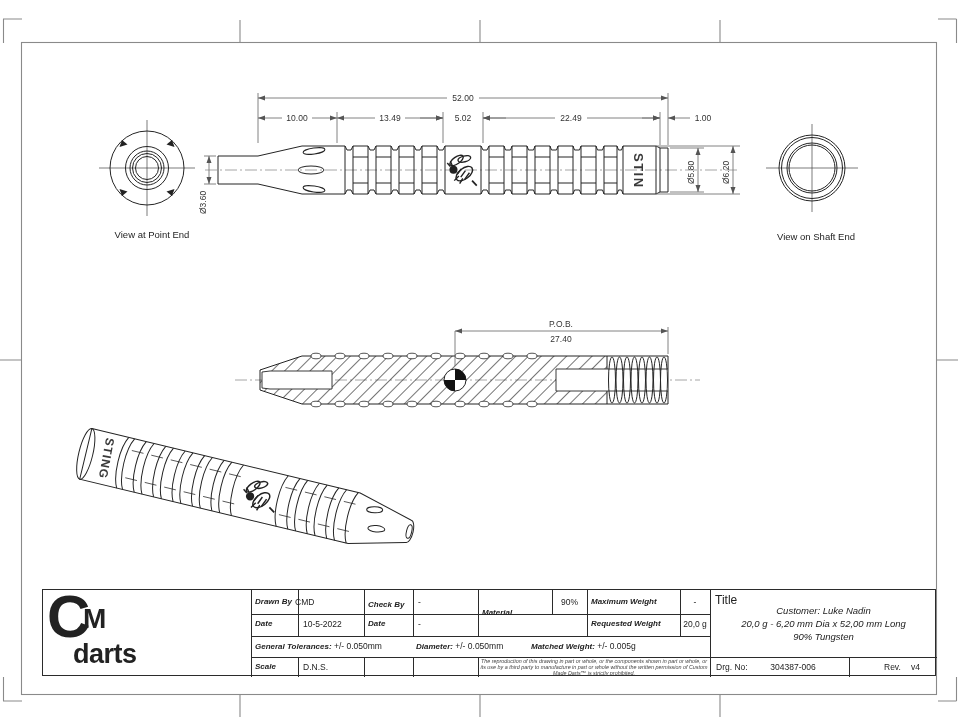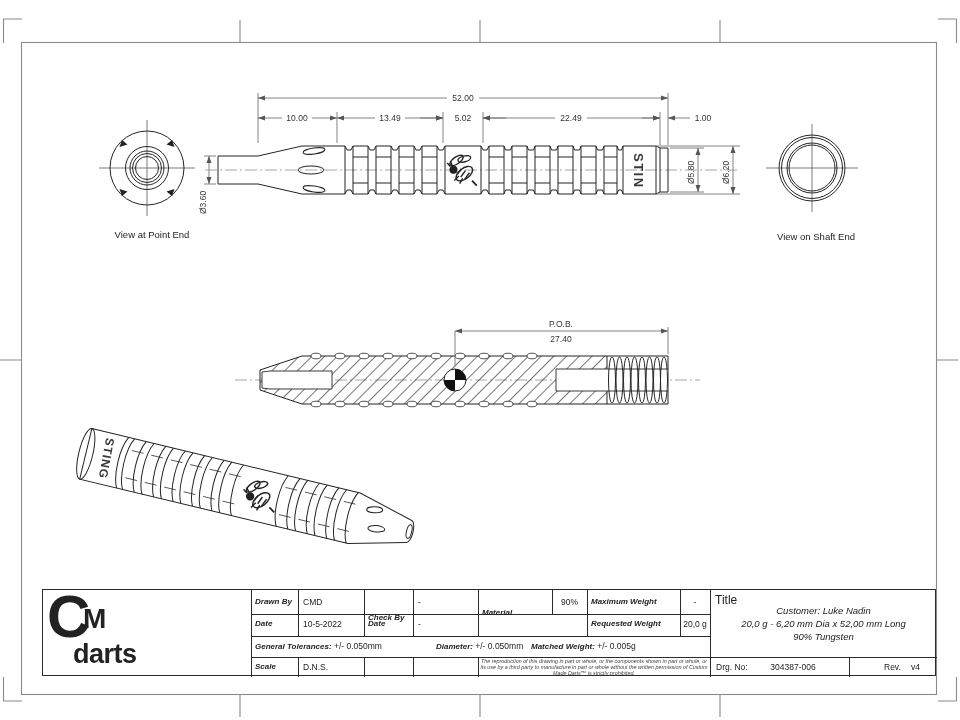--- a/index.html
+++ b/index.html
@@ -252,37 +252,37 @@
   <div class="hl" style="top:67px;left:208px;width:686px"></div>
 
   <div>
     <div class="logoC">C</div>
     <div class="logoM">M</div>
     <div class="logoD">darts</div>
   </div>
 
 
   <div class="lbl" style="left:212px;top:7px">Drawn By</div>
-  <div class="val" style="left:260px;top:6.5px">CMD</div>
-  <div class="lbl" style="left:325px;top:23px">Check By</div>
+  <div class="val" style="left:252px;top:6.5px">CMD</div>
+  <div class="lbl" style="left:325px;top:10px">Check By</div>
   <div class="val" style="left:375px;top:6.5px">-</div>
   <div class="lbl" style="left:439px;top:18px">Material</div>
   <div class="val ctr" style="left:509px;top:6.5px;width:35px">90%</div>
   <div class="lbl" style="left:548px;top:7px">Maximum Weight</div>
   <div class="val ctr" style="left:637px;top:6.5px;width:30px">-</div>
 
   <div class="lbl" style="left:212px;top:29px">Date</div>
   <div class="val" style="left:260px;top:28.5px">10-5-2022</div>
   <div class="lbl" style="left:325px;top:29px">Date</div>
   <div class="val" style="left:375px;top:28.5px">-</div>
   <div class="lbl" style="left:548px;top:29px">Requested Weight</div>
   <div class="val ctr" style="left:637px;top:28.5px;width:30px">20,0 g</div>
 
   <div class="tol" style="left:212px"><b>General Tolerances:</b> <span>+/- 0.050mm</span></div>
-  <div class="tol" style="left:393px"><b>Diameter:</b> <span>+/- 0.050mm</span></div>
+  <div class="tol" style="left:373px"><b>Diameter:</b> <span>+/- 0.050mm</span></div>
   <div class="tol" style="left:488px"><b>Matched Weight:</b> <span>+/- 0.005g</span></div>
 
   <div class="lbl" style="left:212px;top:72px">Scale</div>
   <div class="val" style="left:260px;top:71.5px">D.N.S.</div>
   <div class="disc">The reproduction of this drawing in part or whole, or the components shown in part or whole, or its use by a third party to manufacture in part or whole without the written permission of Custom Made Darts™ is strictly prohibited.</div>
 
   <div class="val" style="left:672px;top:3px;font-size:12px">Title</div>
   <div class="ttl" style="top:15px">Customer: Luke Nadin</div>
   <div class="ttl" style="top:28px">20,0 g - 6,20  mm Dia x 52,00  mm Long</div>
   <div class="ttl" style="top:41px">90% Tungsten</div>

